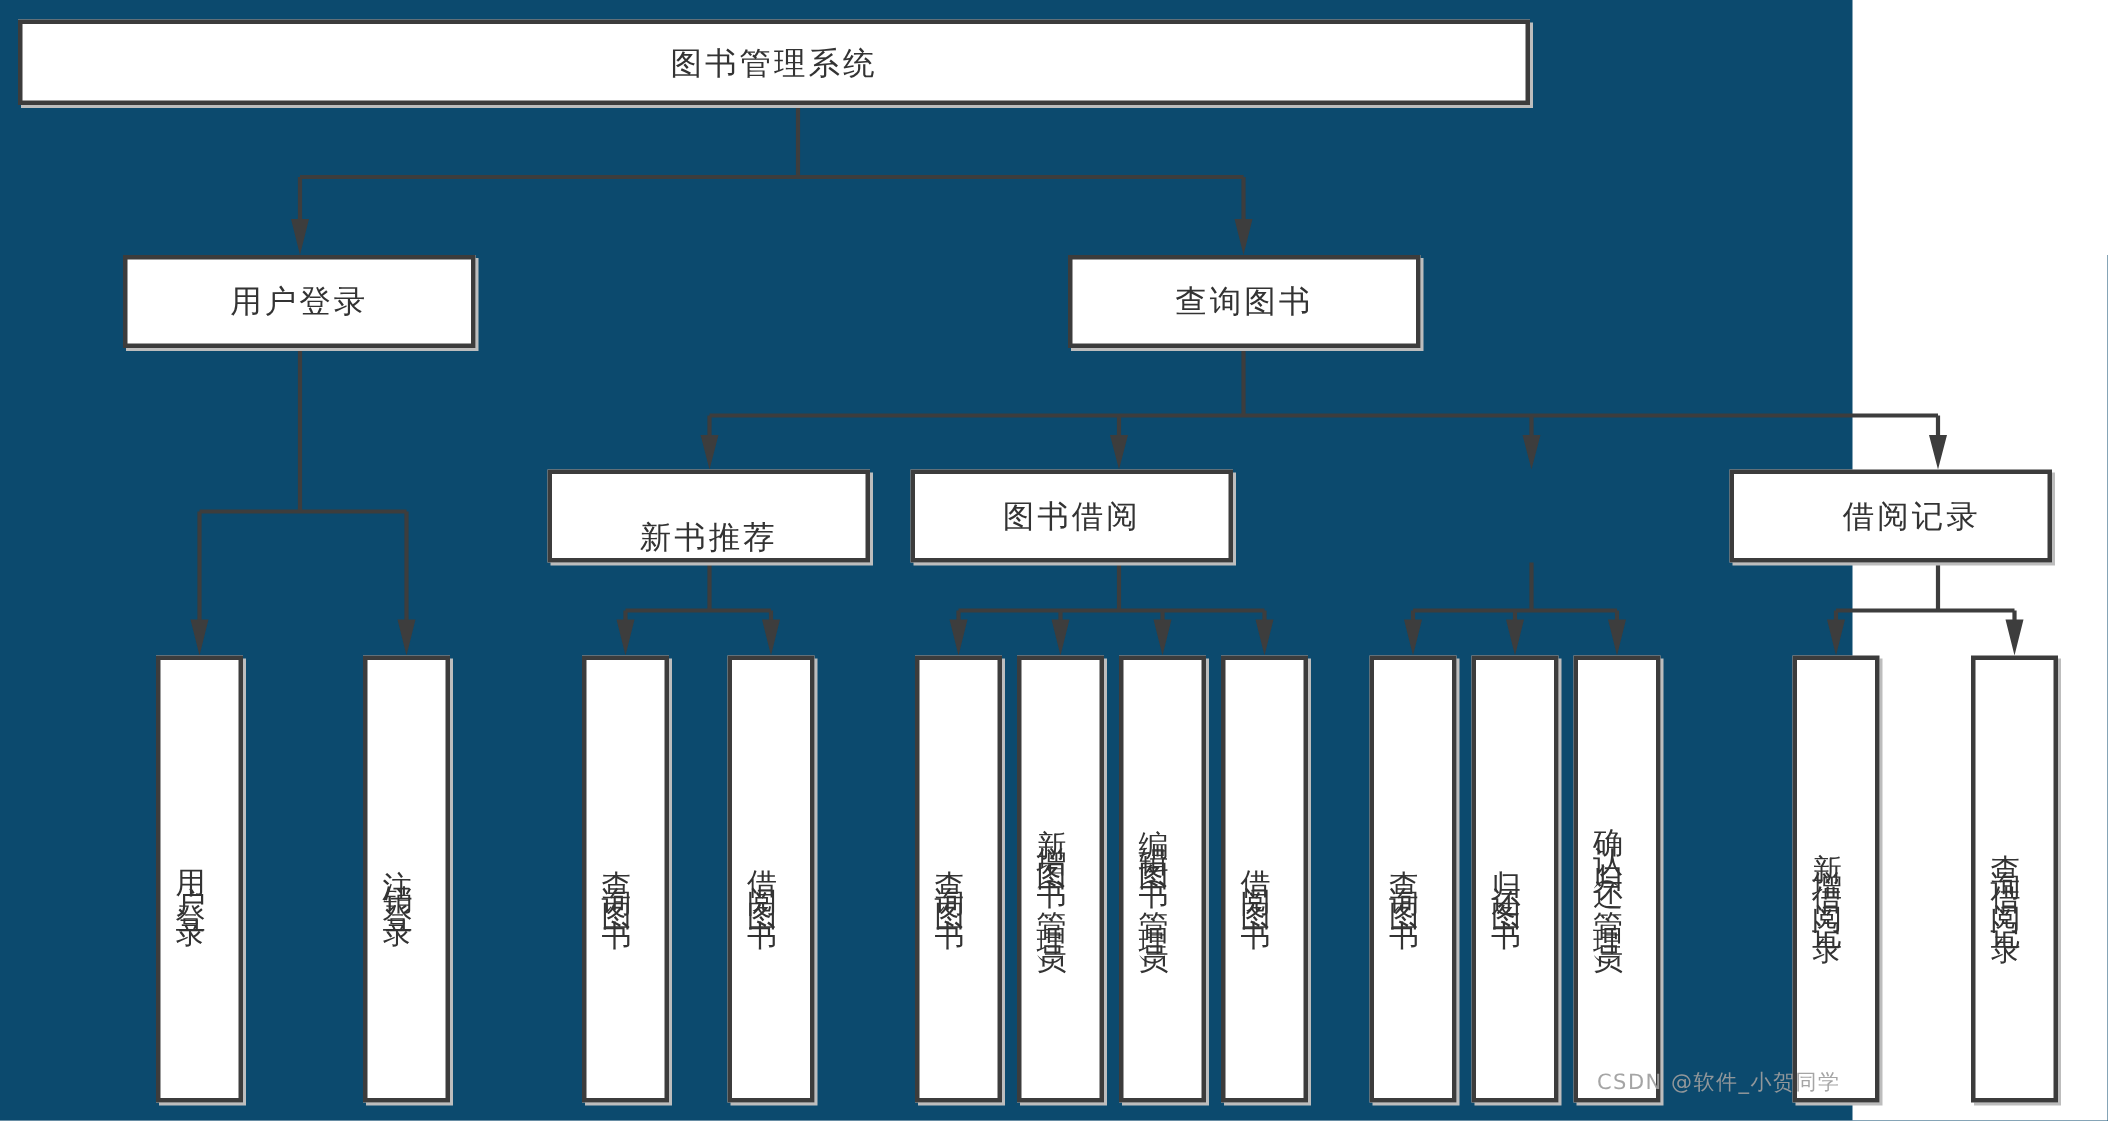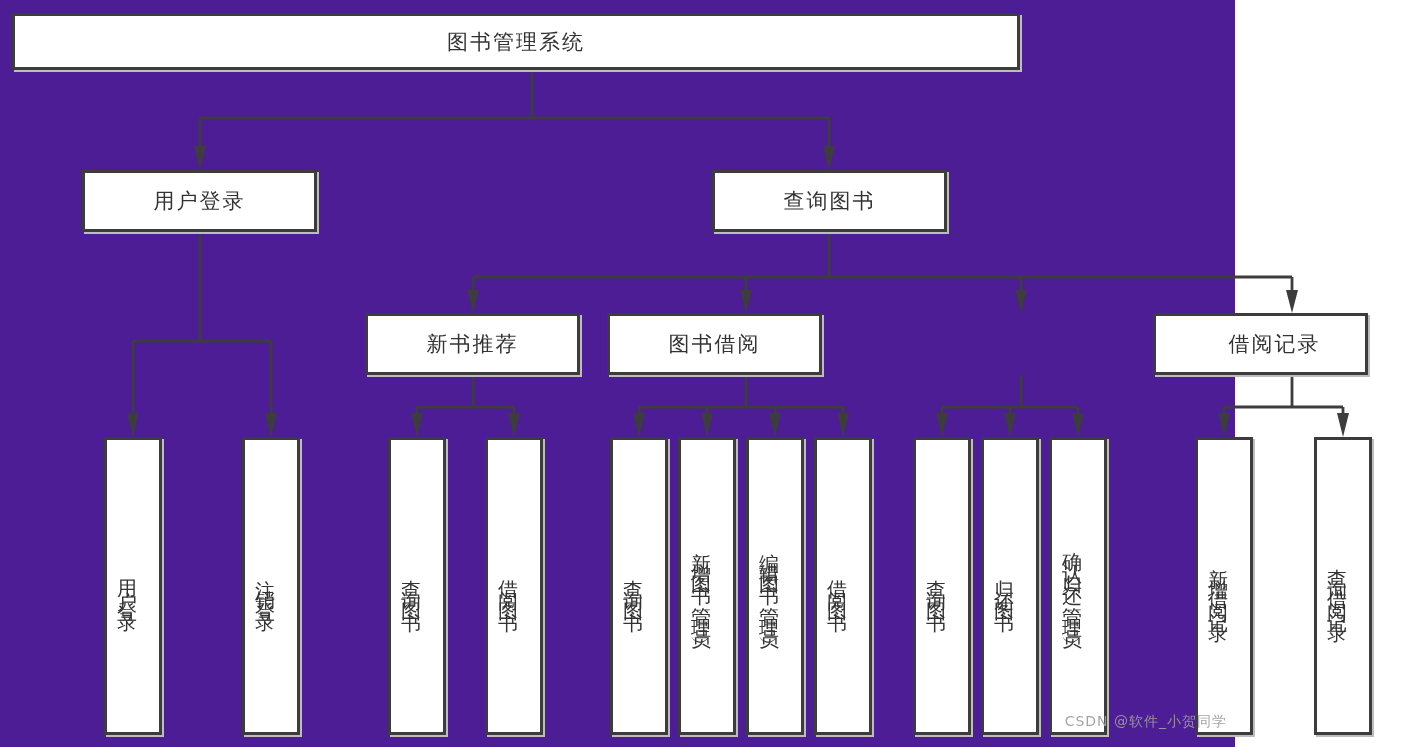--- a/index.html
+++ b/index.html
@@ -1,21 +1,21 @@
 <!DOCTYPE html>
 <html><head>
 <meta charset="utf-8">
 <style>
   html,body{margin:0;padding:0;}
   body{
     width:1405px;height:747px;background:#ffffff;overflow:hidden;
     font-family:"DejaVu Sans","Liberation Sans",sans-serif;
     -webkit-font-smoothing:antialiased;
   }
-  .stage{position:relative;width:1235px;height:747px;background:#4c1d95;}
+  .stage{position:relative;width:1235px;height:747px;background:#0c4a6e;}
   .wires{position:absolute;left:0;top:0;z-index:1;}
   .wire{stroke:#3d3d3d;stroke-width:2.8;fill:none;}
   .head{fill:#3d3d3d;stroke:none;}
   .node{
     position:absolute;z-index:2;background:#ffffff;
     border:3px solid #3c3c3c;box-shadow:2px 2px 0 #bdbdbd;
     display:flex;align-items:center;justify-content:center;
     box-sizing:border-box;color:#333333;
   }
   .hlabel{font-size:21px;letter-spacing:2px;white-space:nowrap;}
@@ -66,21 +66,21 @@
     <span class="hlabel">图书管理系统</span>
   </div>
 
   <div class="node lvl2" style="left:82px;">
     <span class="hlabel">用户登录</span>
   </div>
   <div class="node lvl2" style="left:712px;">
     <span class="hlabel">查询图书</span>
   </div>
 
-  <div class="node lvl3" style="left:365px;">
+  <div class="node lvl3" style="left:365px;align-items:flex-end;">
     <span class="hlabel">新书推荐</span>
   </div>
   <div class="node lvl3" style="left:607px;">
     <span class="hlabel">图书借阅</span>
   </div>
   <div class="node lvl3" style="left:1153px;padding-left:28px;">
     <span class="hlabel">借阅记录</span>
   </div>
 
   <div class="node leaf" style="left:104px;">

